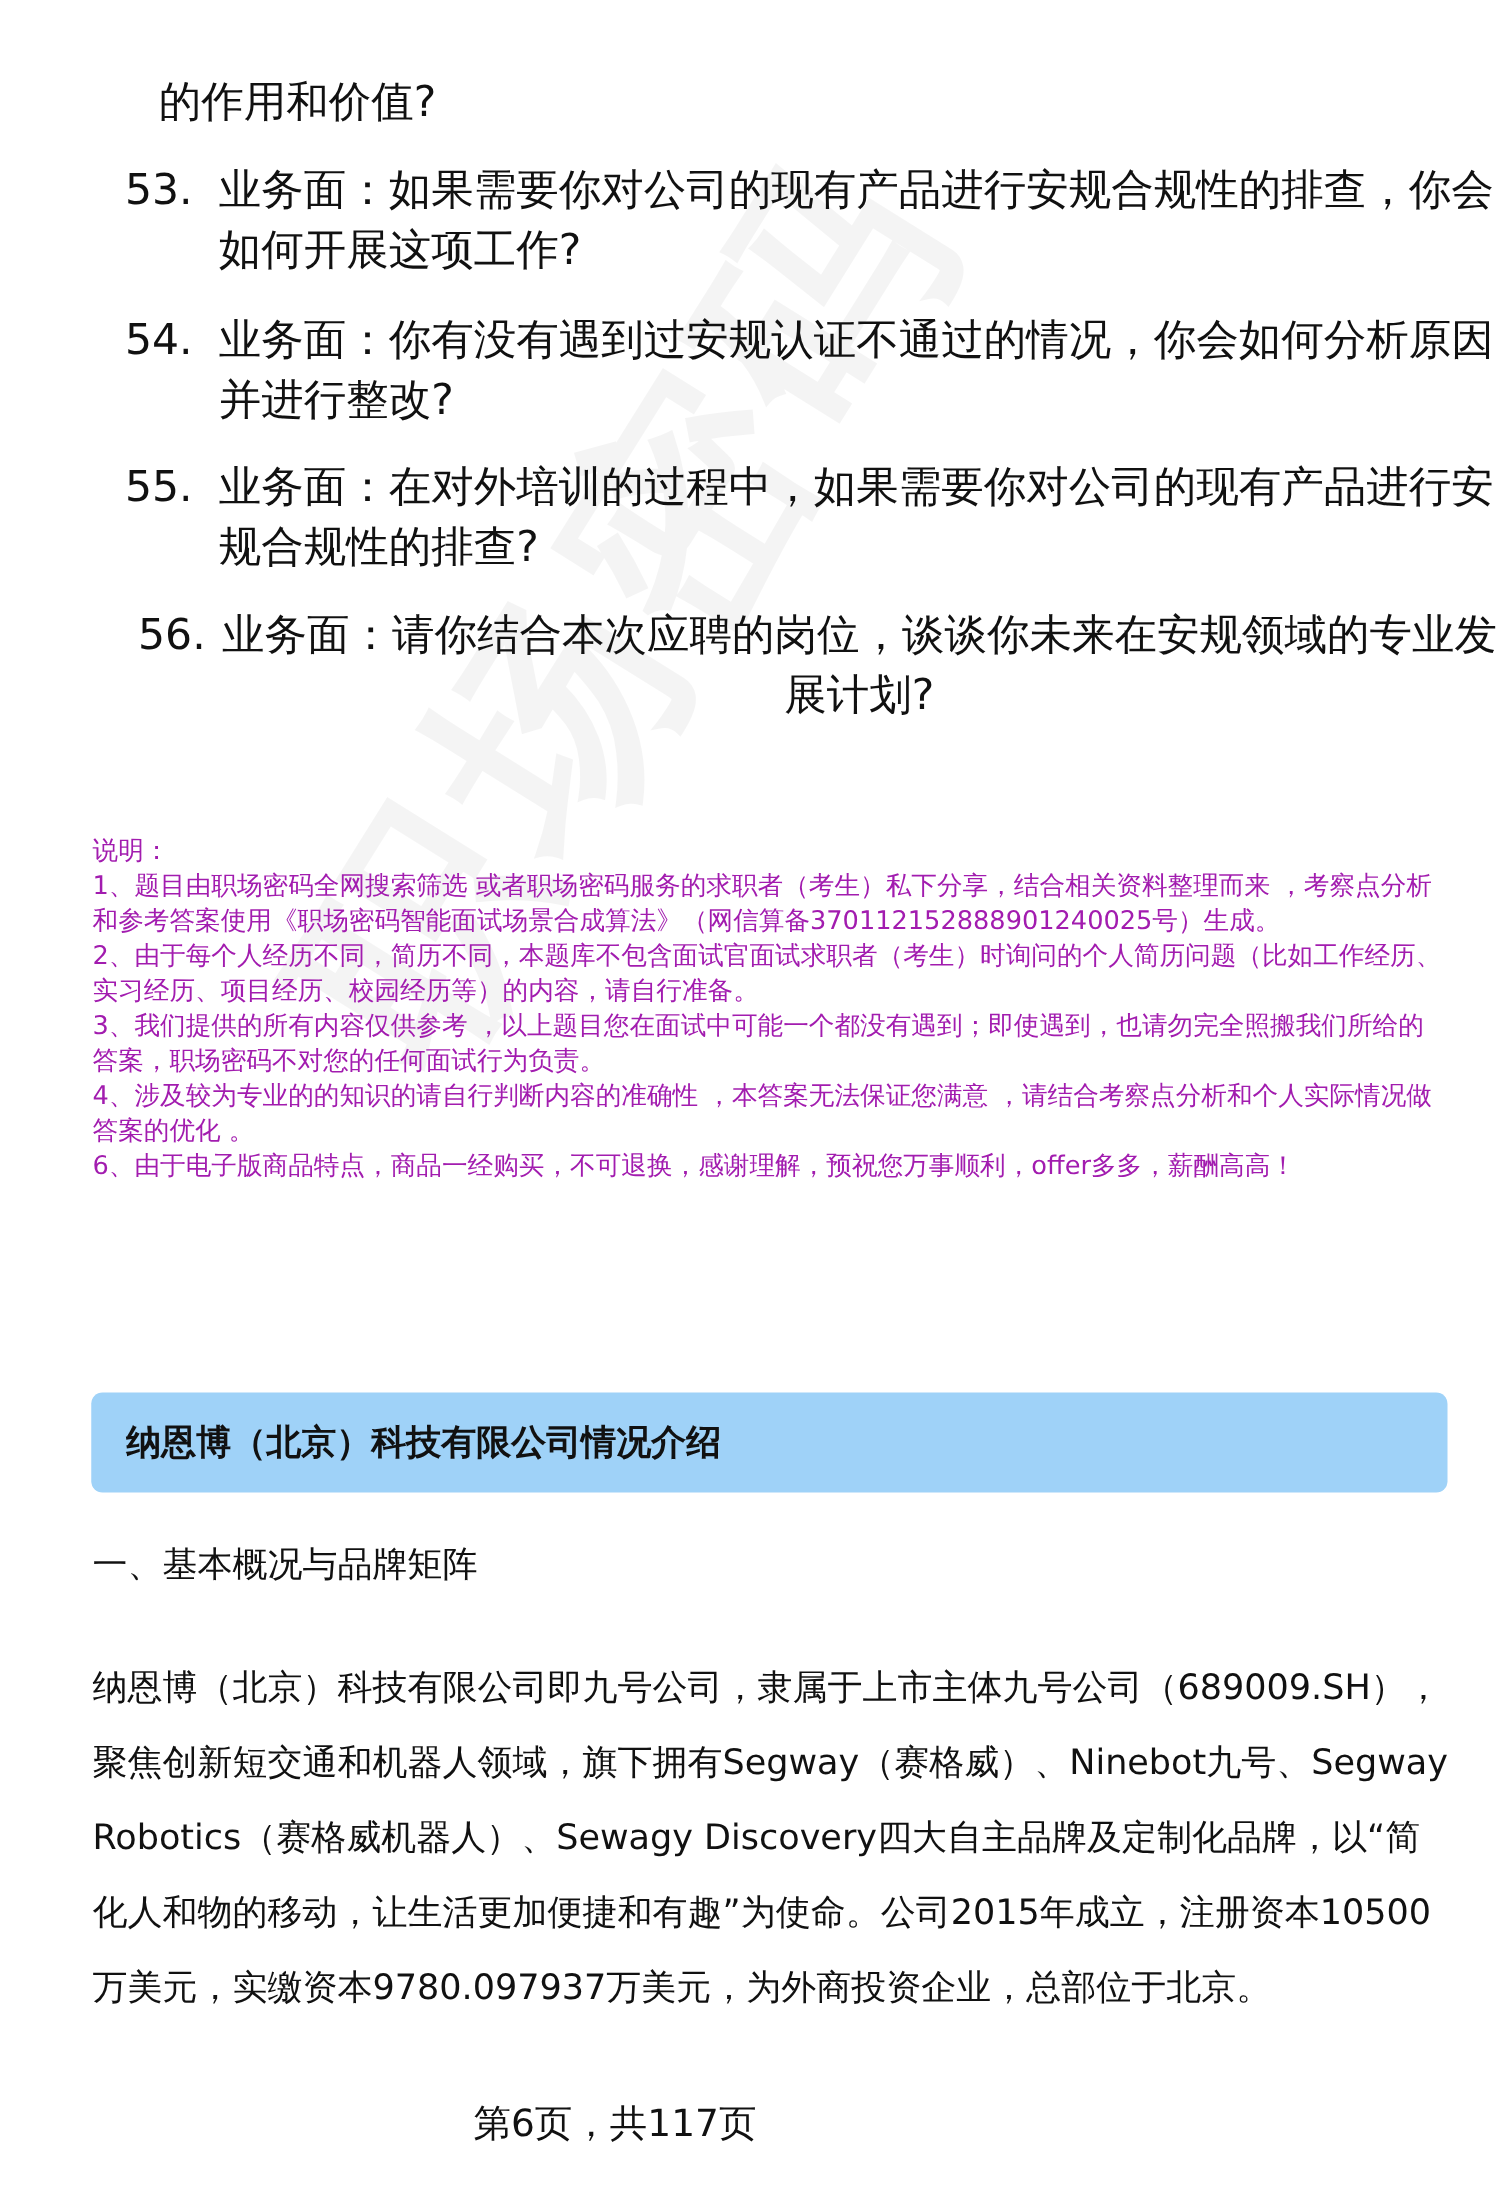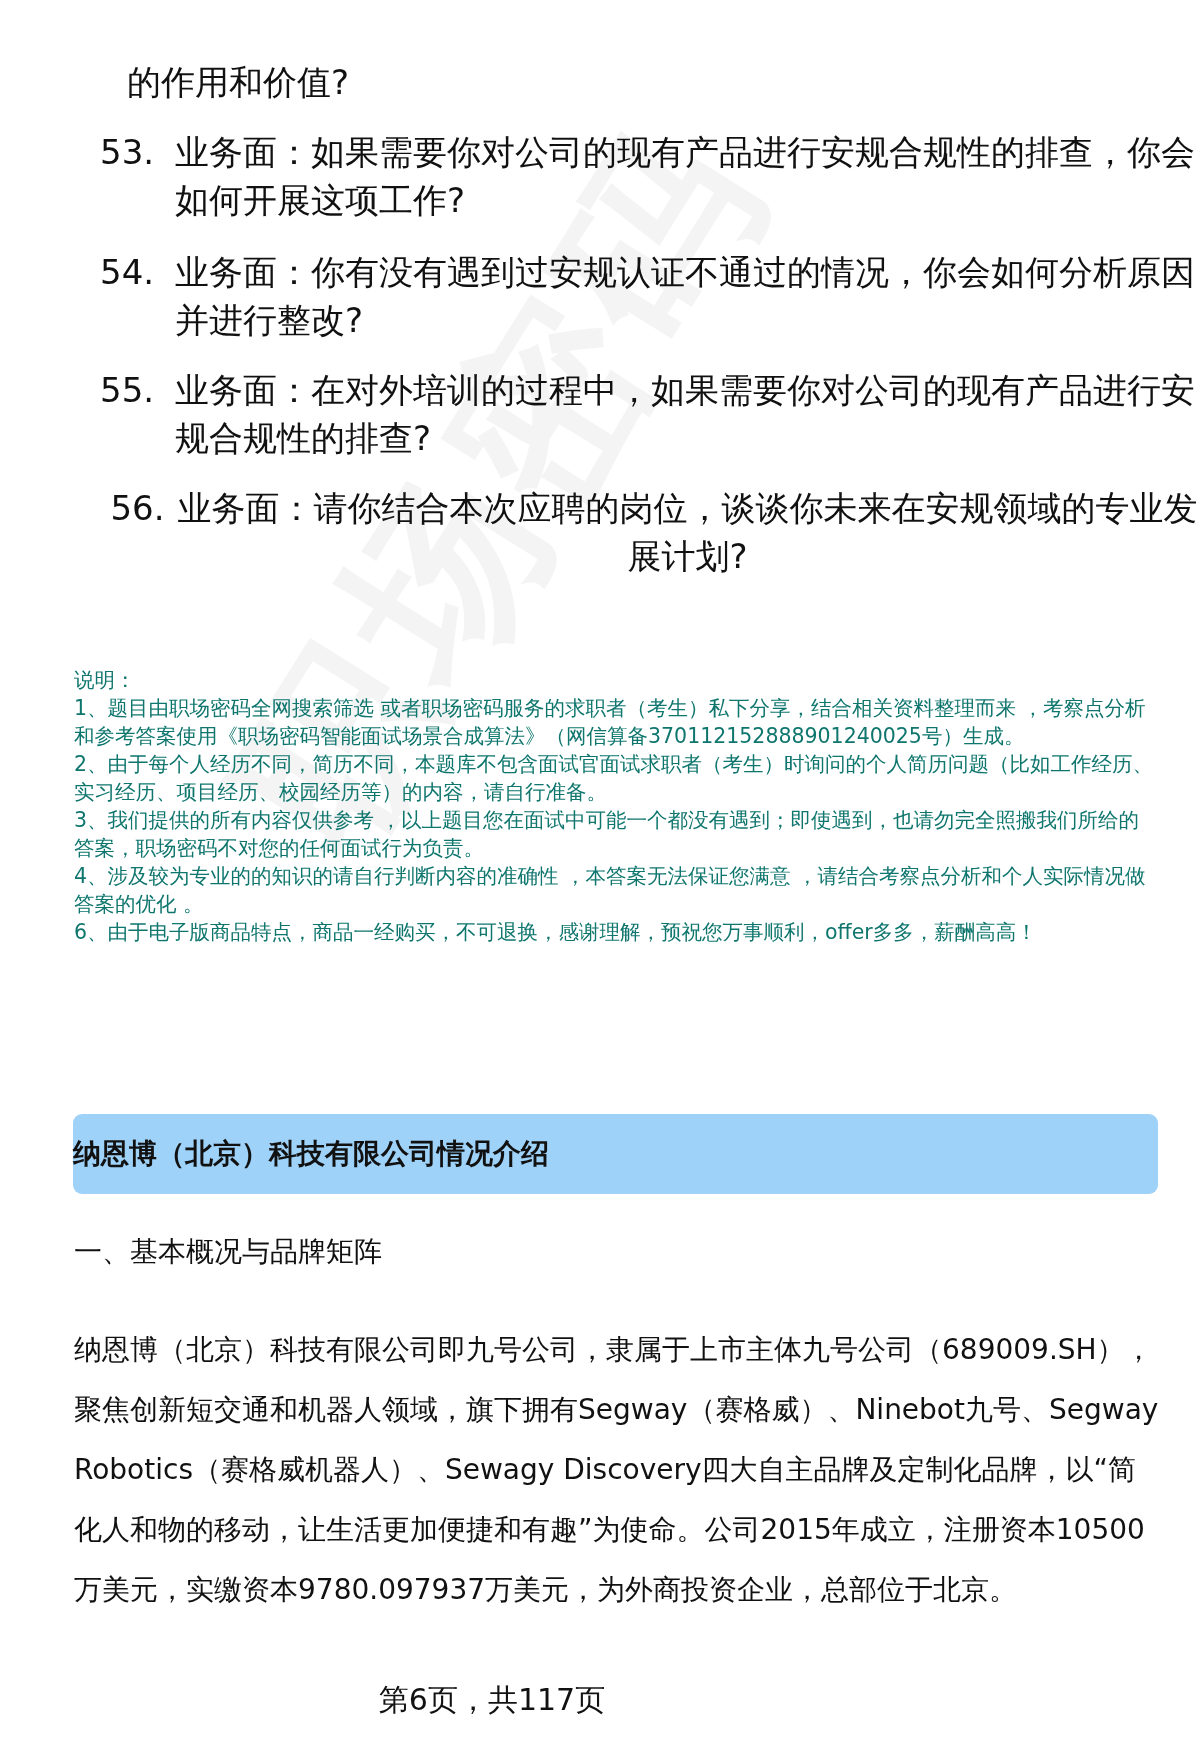--- a/index.html
+++ b/index.html
@@ -57,38 +57,38 @@
       flex: 1;
       width: 1010px;
     }
     .notes {
       position: absolute;
       left: 74px;
       top: 666px;
       width: 1080px;
       font-size: 20.5px;
       line-height: 28px;
-      color: #0f766e;
+      color: #a21caf;
     }
     .notes p {
       margin: 0;
     }
     .section-header {
       position: absolute;
       left: 73px;
       top: 1114px;
       width: 1085px;
       height: 80px;
       background: #9fd2f8;
       border-radius: 9px;
       display: flex;
       align-items: center;
     }
     .section-header span {
-      padding-left: 0;
+      padding-left: 28px;
       font-size: 28px;
       font-weight: bold;
       color: #111;
     }
     .subheading {
       position: absolute;
       left: 74px;
       top: 1232px;
       font-size: 28px;
       line-height: 40px;

